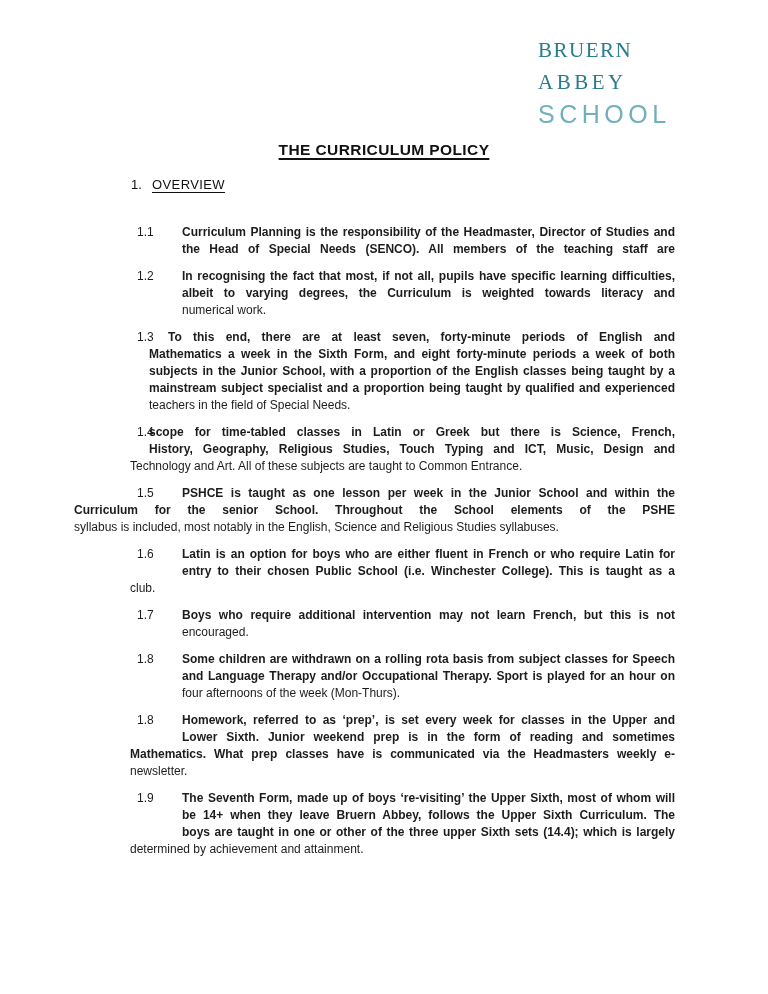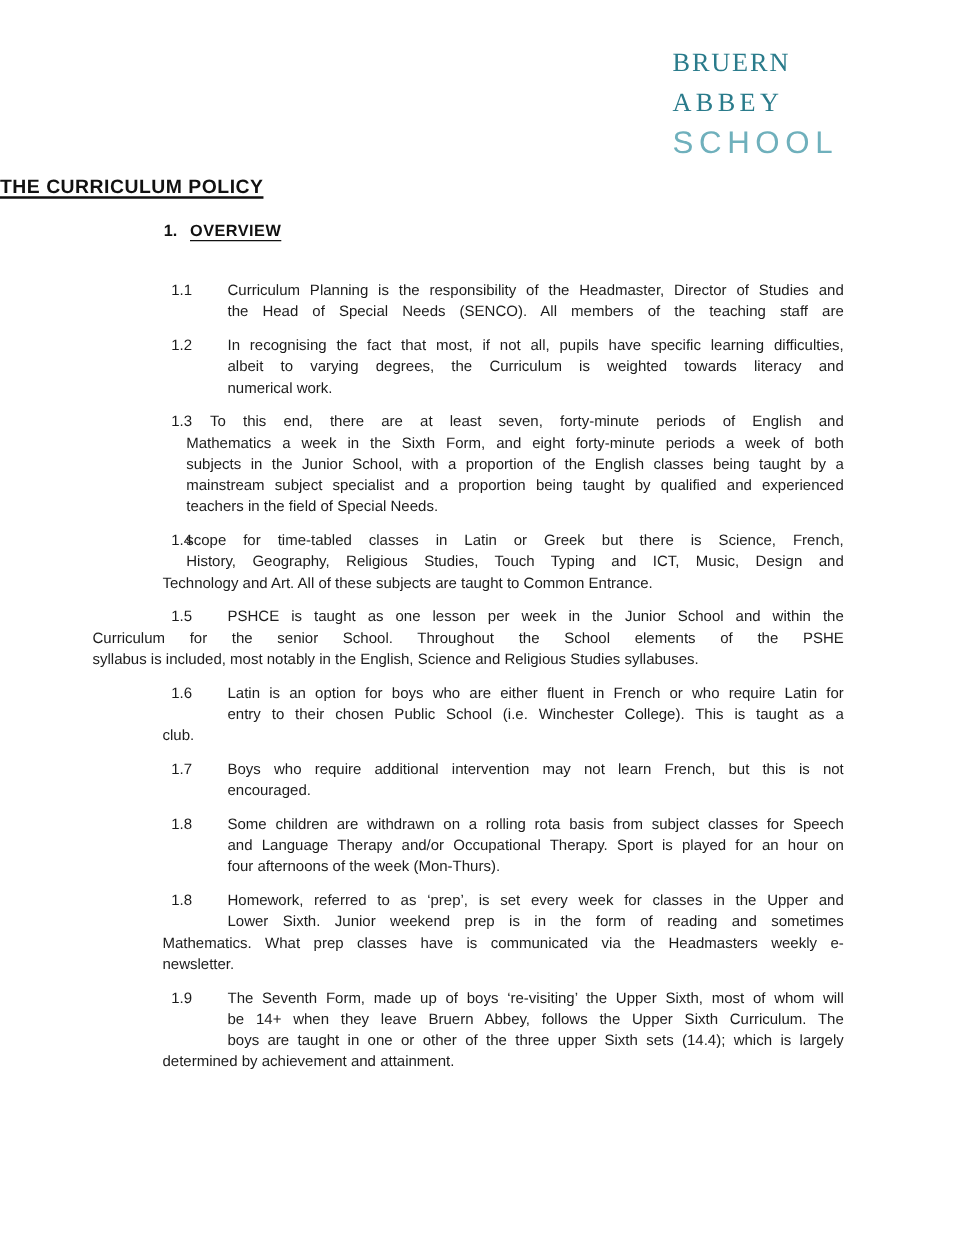--- a/index.html
+++ b/index.html
@@ -9,34 +9,34 @@
     color:#1c1c1c;overflow:hidden;
   }
   
   .logo{position:absolute;left:538px;top:34px;font-family:"Liberation Serif","DejaVu Serif",serif;}
   .logo-line{display:block;line-height:32px;font-size:21px;font-weight:400;}
   .logo-line.l1{letter-spacing:1.5px;}
   .logo-line.l2{letter-spacing:3.5px;}
   .logo-line.l3{font-family:"Liberation Sans","DejaVu Sans",sans-serif;font-weight:300;font-size:25px;letter-spacing:4.5px;}
   
   .doc-title{
-    position:absolute;left:0;right:0;top:141px;
+    position:absolute;left:0;right:0;top:141px;text-align:center;
     font-size:15.5px;font-weight:bold;letter-spacing:.4px;color:#111;
   }
   .doc-title span{text-decoration:underline;text-decoration-thickness:1.5px;text-underline-offset:3px;}
   
-  .section-heading{position:absolute;left:131px;top:176px;font-size:13px;font-weight:bold;color:#111;line-height:17px;}
+  .section-heading{position:absolute;left:131px;top:176px;font-size:13px;font-weight:normal;color:#111;line-height:17px;}
   .section-heading .num{display:inline-block;width:21px;}
   .section-heading .lbl{text-decoration:underline;text-decoration-thickness:1.3px;text-underline-offset:2.5px;letter-spacing:.4px;}
   
   .paras{position:absolute;top:224px;left:4px;right:93px;font-size:12px;}
   .para{position:relative;margin-bottom:10px;}
   .para-num{position:absolute;left:133px;top:0;line-height:17px;}
   .line{line-height:17px;height:17px;overflow:hidden;}
-  .just{text-align:justify;text-align-last:justify;}
+  .just{text-align:justify;text-align-last:justify;font-weight:bold;}
   .ind-a{margin-left:126px;}
   .ind-b{margin-left:70px;}
   .ind-c{margin-left:145px;}
   .ind-d{margin-left:164px;}
   .ind-e{margin-left:178px;}
 </style>
 </head>
 <body>
 
 <div class="logo">

